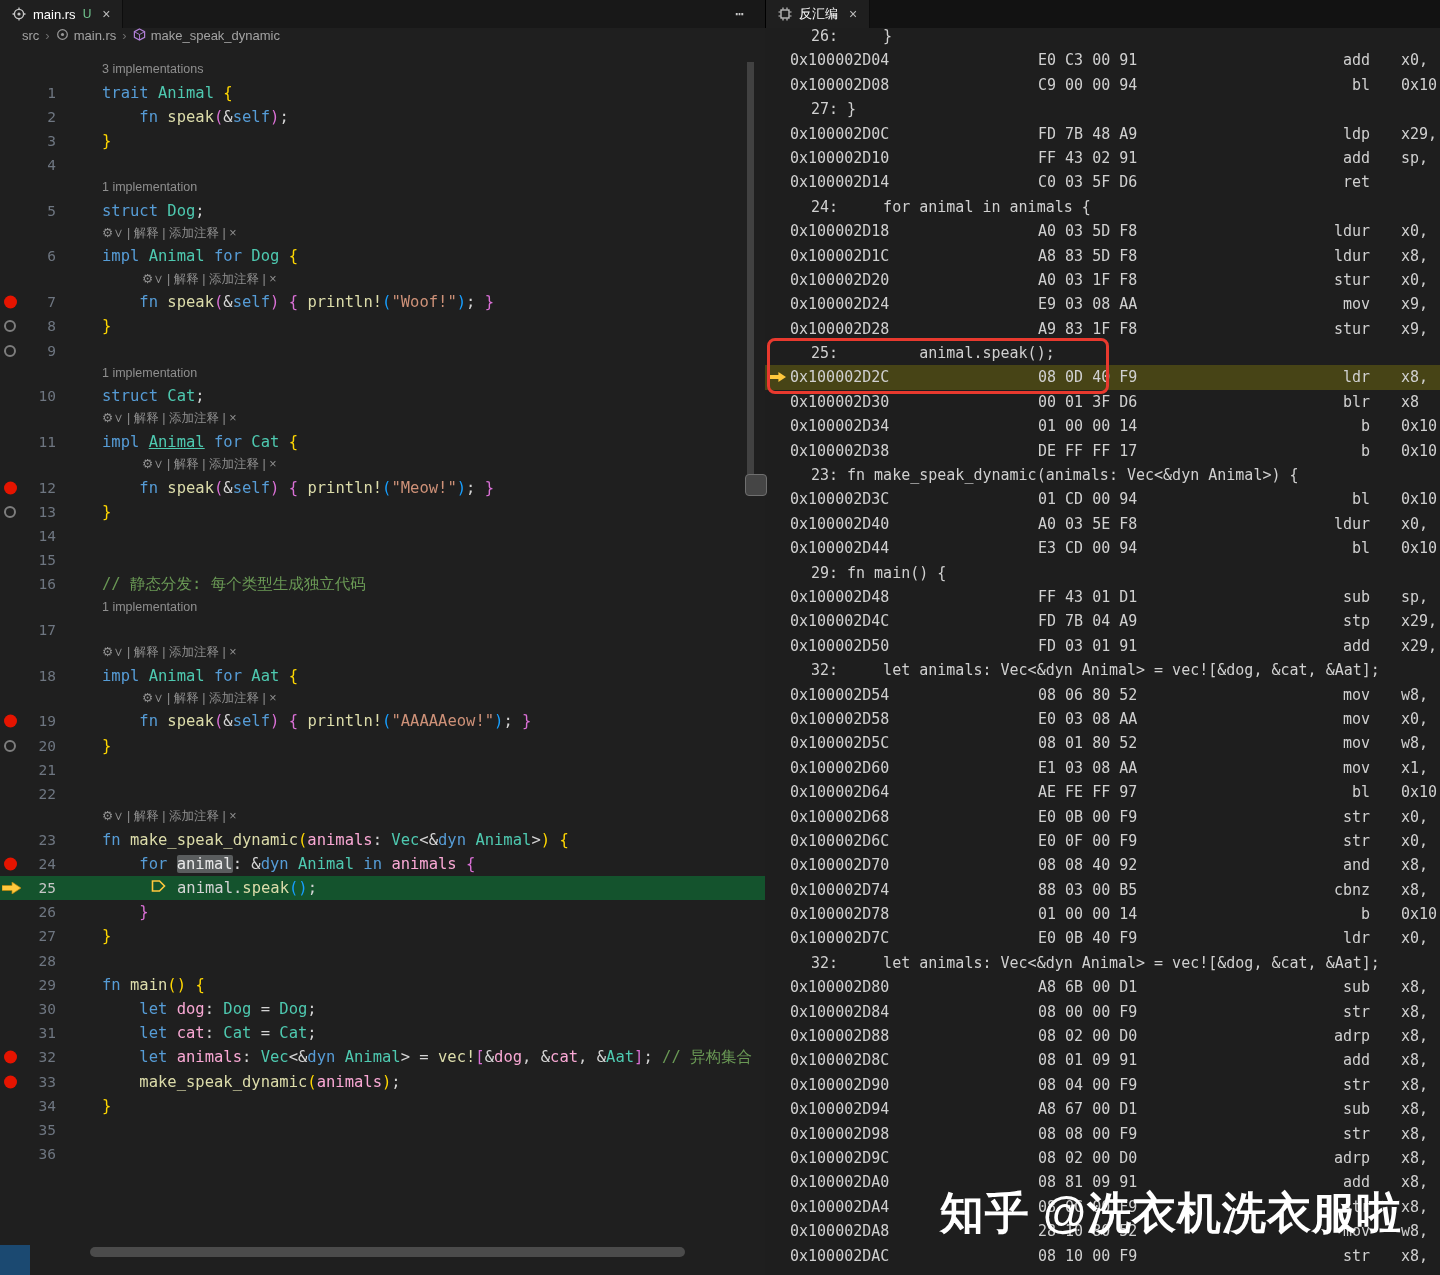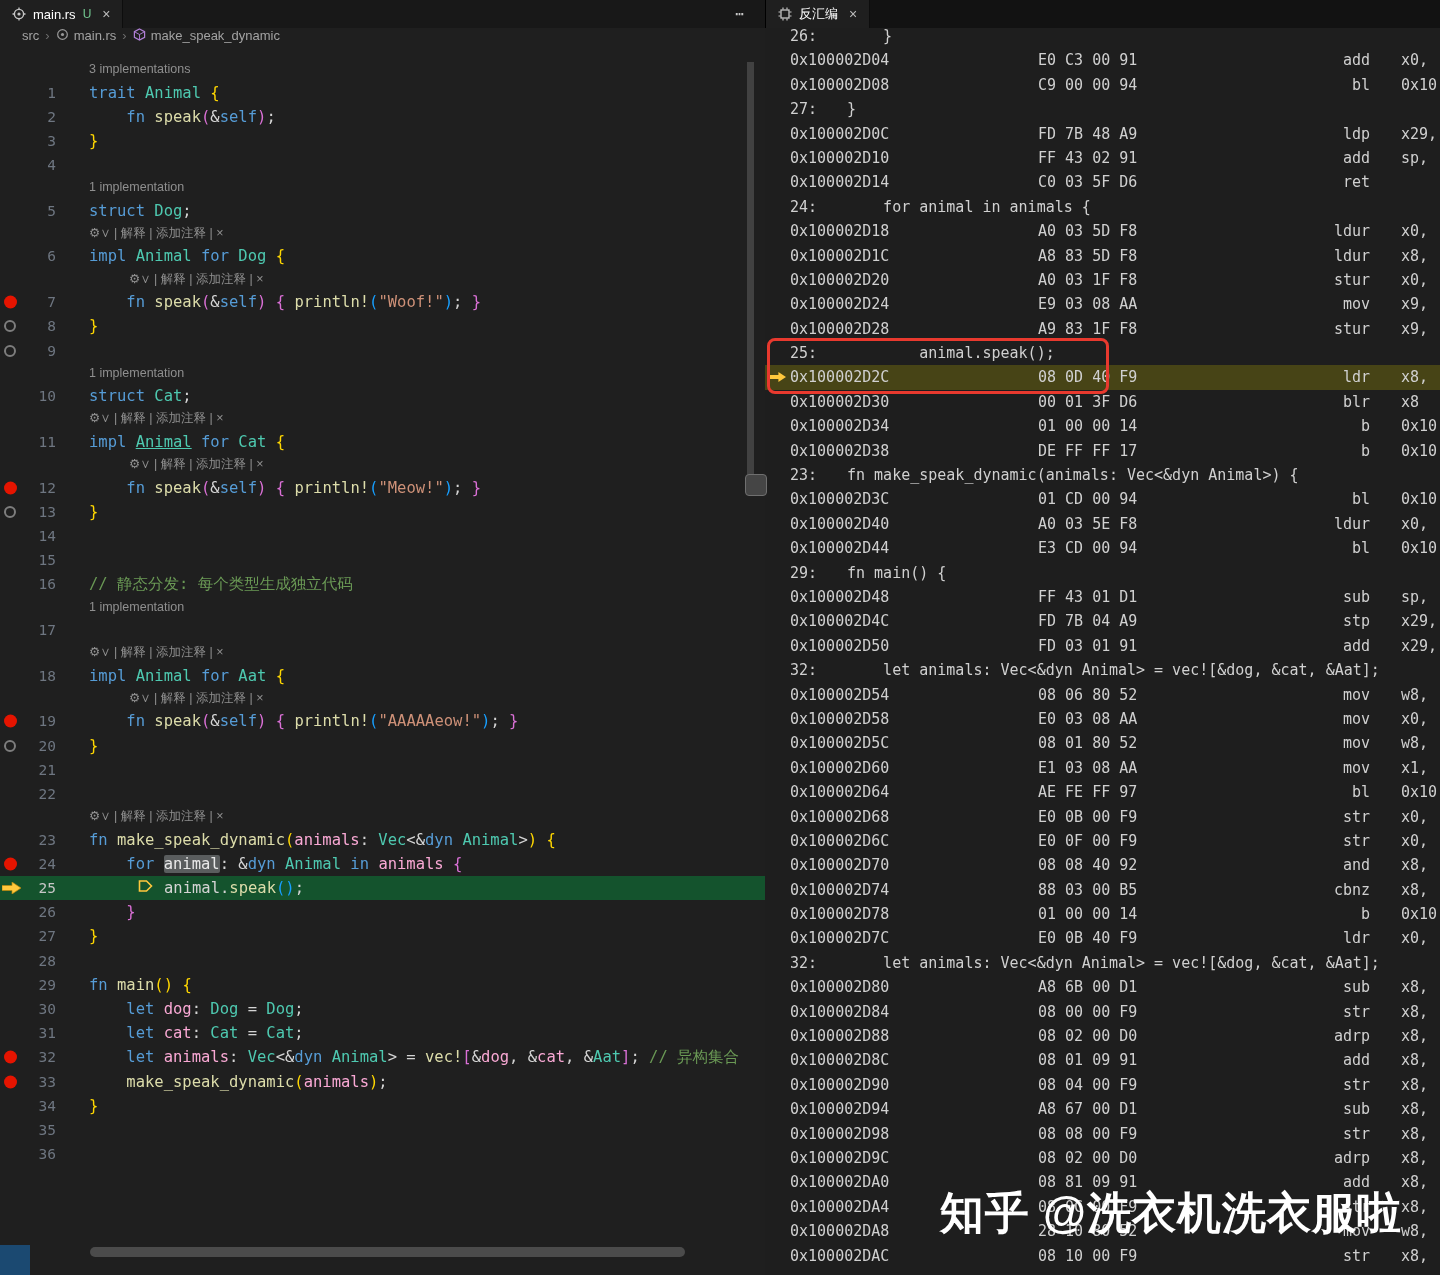--- a/index.html
+++ b/index.html
@@ -20,21 +20,21 @@
 .bsep{color:#6e6e6e;padding:0 1px}
 .bicon{display:inline-flex;align-items:center}
 
 #editor-rows{position:relative}
 .ed-row{display:flex;height:24.2px;line-height:24.2px;font-size:15.5px;white-space:pre;position:relative}
 .ed-row.lens{height:21.5px;line-height:21.5px;font-family:"Liberation Sans",sans-serif;font-size:12.5px;color:#8f8f8f}
 .ed-row.hl{background:#14532d}
 .gutter{width:26px;flex:none;position:relative}
 .lnum{width:30px;flex:none;text-align:right;color:#6e7681;font-size:14.5px}
 .lnum.act{color:#c6c6c6}
-.content{margin-left:33px;flex:1;overflow:hidden}
+.content{margin-left:46px;flex:1;overflow:hidden}
 .bp{position:absolute;left:4px;top:50%;transform:translateY(-50%);width:13px;height:13px;border-radius:50%;background:#e51400}
 .bpo{position:absolute;left:4px;top:50%;transform:translateY(-50%);width:12px;height:12px;border-radius:50%;border:2px solid #7d7d7d}
 .curarrow{position:absolute;left:2px;top:50%;transform:translateY(-50%)}
 .ibp{display:inline-block;vertical-align:middle;margin:0 2px}
 
 
 .k{color:#569cd6}.t{color:#4ec9b0}.f{color:#dcdcaa}.s{color:#ce9178}.c{color:#6a9955}
 .v{color:#f9a8d4}.p{color:#d4d4d4}.y{color:#ffd700}.m{color:#da70d6}.u{color:#179fff}
 .w{color:#e8e8e8;background:#5a5d5e;border-radius:2px}
 .tu{color:#4ec9b0;text-decoration:underline}
@@ -44,21 +44,21 @@
 
 
 #right-pane{position:absolute;left:765px;top:28px;width:675px;height:1247px;background:#1e1e1e;overflow:hidden}
 #disasm-rows{margin-top:-4px}
 .ds-row{height:24.4px;line-height:24.4px;font-size:15px;color:#d0d0d0;white-space:pre;display:flex;position:relative;padding-left:25px}
 .ds-row.hl{background:#474416}
 .addr{width:248px;flex:none}
 .bytes{width:287px;flex:none}
 .mn{width:45px;flex:none;text-align:right}
 .op{margin-left:31px;flex:none}
-.ds-num{width:48px;flex:none;}
+.ds-num{width:48px;flex:none;text-align:right}
 .ds-text{padding-left:9px}
 .dsarrow{position:absolute;left:5px;top:6px}
 #redbox{position:absolute;left:2px;top:310px;width:342px;height:56px;border:3px solid #e8392e;border-radius:8px;pointer-events:none}
 
 
 #sash{position:absolute;left:745px;top:474px;width:22px;height:22px;background:#454545;border:1px solid #6f6f6f;border-radius:4px;z-index:50}
 #corner{position:absolute;left:0;top:1245px;width:30px;height:30px;background:#1b4971;z-index:60}
 #watermark{position:absolute;right:38px;top:1184px;font-size:44px;font-weight:bold;color:#ffffff;font-family:"Liberation Sans",sans-serif;letter-spacing:1px;z-index:100;white-space:nowrap}
 </style>
 </head>

